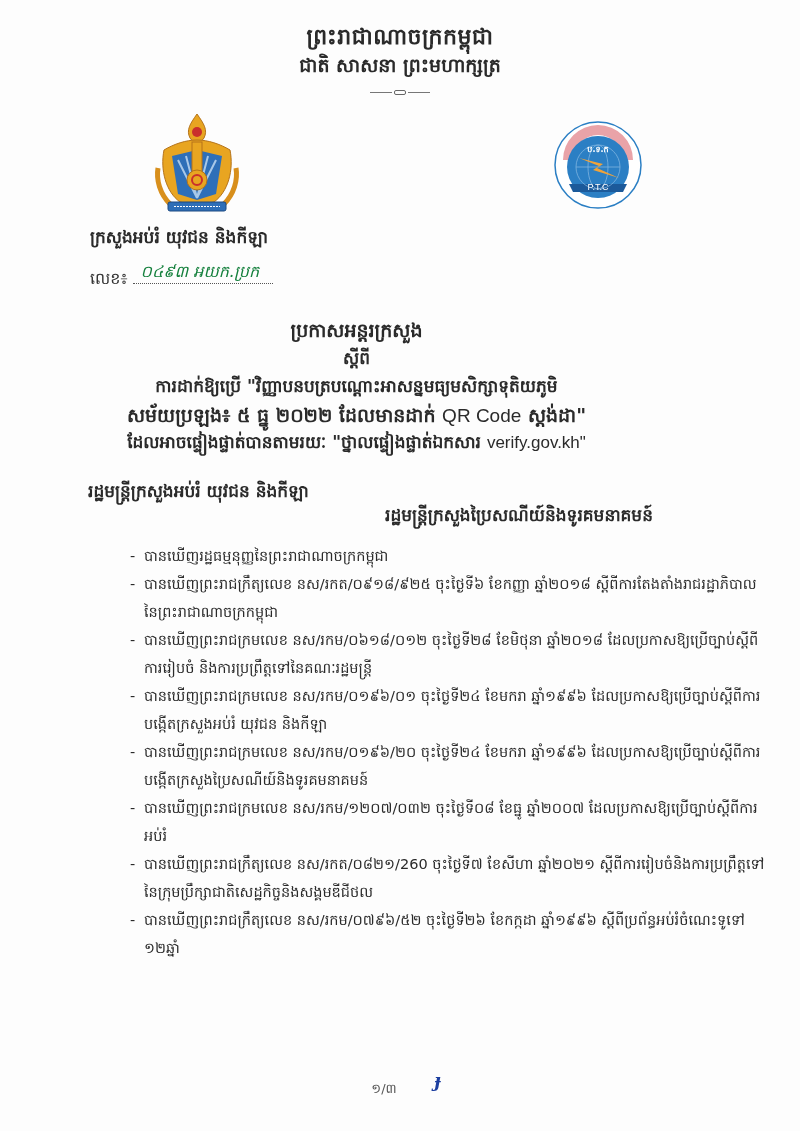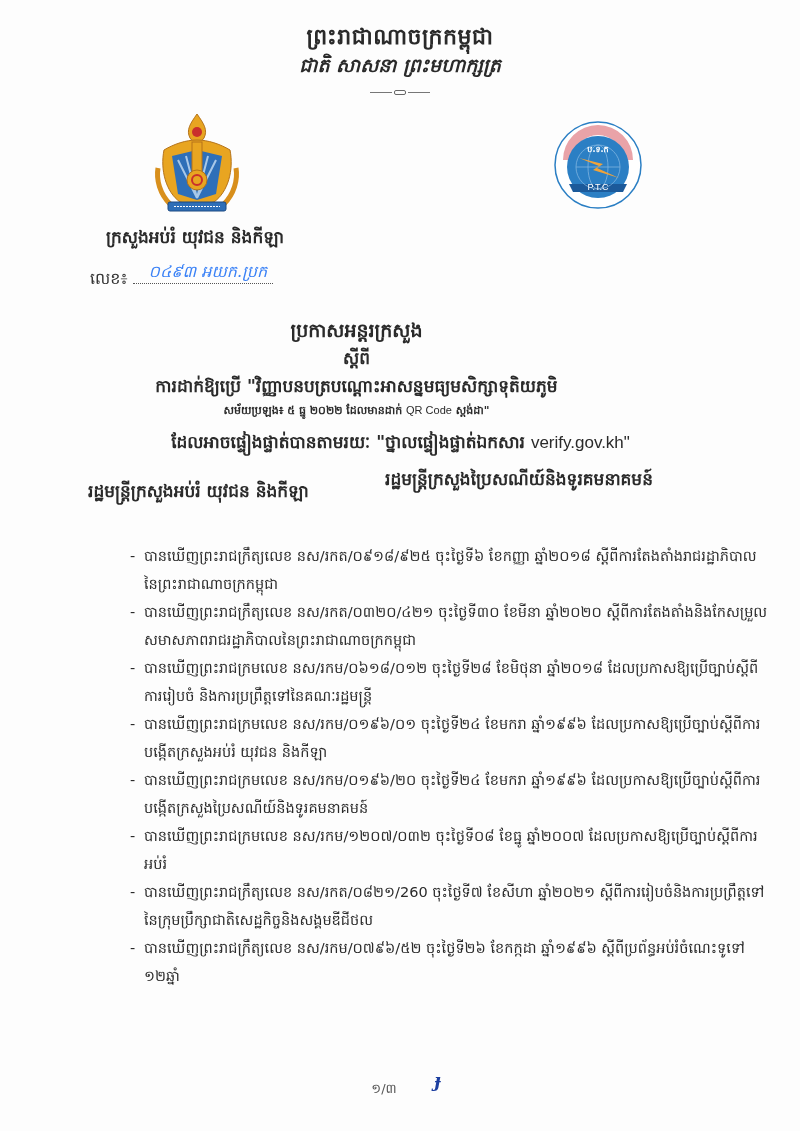--- a/index.html
+++ b/index.html
@@ -1,47 +1,47 @@
 <!DOCTYPE html>
 <html><head>
   <meta charset="utf-8">
   <style>
     * { box-sizing: border-box; margin: 0; padding: 0; }
     html, body { width: 800px; height: 1131px; background: #ffffff; overflow: hidden; }
     body { position: relative; font-family: "DejaVu Sans", "Liberation Sans", sans-serif; color: #222; }
     .page { position: absolute; left: 0; top: 0; width: 800px; height: 1131px; background: #fdfdfd; }
 
     .kingdom { position: absolute; top: 22px; left: 0; width: 800px; text-align: center; font-weight: bold; font-size: 22px; color: #2a2a2a; letter-spacing: 0.5px; line-height: 30px; }
-    .motto { position: absolute; top: 52px; left: 0; width: 800px; text-align: center; font-weight: bold; font-size: 19px; color: #2a2a2a; line-height: 26px; font-style: italic; }
+    .motto { position: absolute; top: 52px; left: 0; width: 800px; text-align: center; font-weight: bold; font-size: 19px; color: #2a2a2a; line-height: 26px; }
     .divider { position: absolute; top: 90px; left: 370px; width: 60px; height: 6px; }
     .divider .line { position: absolute; top: 2px; height: 1px; background: #777; }
     .divider .mid { position: absolute; left: 24px; top: 0px; width: 12px; height: 5px; border: 1px solid #666; border-radius: 2px; }
 
     .logo-left { position: absolute; left: 150px; top: 110px; width: 95px; height: 105px; }
     .logo-right { position: absolute; left: 553px; top: 120px; width: 90px; height: 90px; }
 
-    .ministry { position: absolute; top: 226px; font-weight: bold; font-size: 17px; color: #2a2a2a; margin-left: 16px; }
+    .ministry { position: absolute; top: 226px; font-weight: bold; font-size: 17px; color: #2a2a2a; }
     .ministry.left { left: 90px; }
     .ministry.right { left: 455px; }
 
     .ref { position: absolute; top: 268px; left: 90px; font-size: 16px; color: #333; }
     .ref .dots { display: inline-block; border-bottom: 1px dotted #555; width: 140px; height: 14px; vertical-align: baseline; position: relative; }
-    .ref .hand { position: absolute; left: 16px; bottom: -2px; font-family: "DejaVu Serif", serif; font-style: italic; font-size: 16px; color: #3b82f6; white-space: nowrap; }
+    .ref .hand { position: absolute; left: 8px; bottom: -2px; font-family: "DejaVu Serif", serif; font-style: italic; font-size: 16px; color: #15803d; white-space: nowrap; }
 
     .title-block { position: absolute; left: 0; width: 713px; text-align: center; font-weight: bold; color: #2a2a2a; }
     .t1 { top: 318px; font-size: 19px; }
     .t2 { top: 347px; font-size: 17px; }
     .t3 { top: 375px; font-size: 17px; }
-    .t4 { top: 403px; font-size: 11px; }
-    .t5 { top: 431px; font-size: 17px; margin-left: 44px; }
+    .t4 { top: 403px; font-size: 19px; }
+    .t5 { top: 431px; font-size: 17px; }
     .latin { font-weight: normal; font-family: "Liberation Sans", sans-serif; }
 
     .minister { position: absolute; font-weight: bold; font-size: 17px; color: #2a2a2a; }
     .m-left { left: 88px; top: 480px; }
-    .m-right1 { left: 385px; top: 468px; }
+    .m-right1 { left: 385px; top: 504px; }
     .m-right2 { left: 385px; top: 508px; }
 
     .considerations { position: absolute; left: 130px; top: 542px; width: 640px; list-style: none; }
     .considerations li { font-size: 14.5px; line-height: 28px; color: #2a2a2a; padding-left: 14px; text-indent: -14px; }
     .considerations li .dash { display: inline-block; width: 14px; text-indent: 0; }
 
     .page-no { position: absolute; top: 1080px; left: 0; width: 768px; text-align: center; font-size: 13px; color: #555; }
     .initial { position: absolute; top: 1070px; left: 434px; font-family: "DejaVu Serif", serif; font-style: italic; font-size: 18px; color: #1d3fa0; font-weight: bold; }
   </style>
 </head>
@@ -108,22 +108,22 @@
   </div>
   <div class="title-block t5">
     <span>ដែលអាចផ្ទៀងផ្ទាត់បានតាមរយៈ "ថ្នាលផ្ទៀងផ្ទាត់ឯកសារ</span>
     <span class="latin">verify.gov.kh"</span>
   </div>
 
   <div class="minister m-left">រដ្ឋមន្ត្រីក្រសួងអប់រំ យុវជន និងកីឡា</div>
   <div class="minister m-right1">រដ្ឋមន្ត្រីក្រសួងប្រៃសណីយ៍និងទូរគមនាគមន៍</div>
 
   <ul class="considerations">
+    <li><span class="dash">-</span><span>បានឃើញរដ្ឋធម្មនុញ្ញនៃព្រះរាជាណាចក្រកម្ពុជា</span></li>
     <li><span class="dash">-</span><span>បានឃើញព្រះរាជក្រឹត្យលេខ នស/រកត/០៩១៨/៩២៥ ចុះថ្ងៃទី៦ ខែកញ្ញា ឆ្នាំ២០១៨ ស្តីពីការតែងតាំងរាជរដ្ឋាភិបាលនៃព្រះរាជាណាចក្រកម្ពុជា</span></li>
-    <li><span class="dash">-</span><span>បានឃើញព្រះរាជក្រឹត្យលេខ នស/រកត/០៣២០/៤២១ ចុះថ្ងៃទី៣០ ខែមីនា ឆ្នាំ២០២០ ស្តីពីការតែងតាំងនិងកែសម្រួលសមាសភាពរាជរដ្ឋាភិបាលនៃព្រះរាជាណាចក្រកម្ពុជា</span></li>
     <li><span class="dash">-</span><span>បានឃើញព្រះរាជក្រមលេខ នស/រកម/០៦១៨/០១២ ចុះថ្ងៃទី២៨ ខែមិថុនា ឆ្នាំ២០១៨ ដែលប្រកាសឱ្យប្រើច្បាប់ស្តីពីការរៀបចំ និងការប្រព្រឹត្តទៅនៃគណៈរដ្ឋមន្ត្រី</span></li>
     <li><span class="dash">-</span><span>បានឃើញព្រះរាជក្រមលេខ នស/រកម/០១៩៦/០១ ចុះថ្ងៃទី២៤ ខែមករា ឆ្នាំ១៩៩៦ ដែលប្រកាសឱ្យប្រើច្បាប់ស្តីពីការបង្កើតក្រសួងអប់រំ យុវជន និងកីឡា</span></li>
     <li><span class="dash">-</span><span>បានឃើញព្រះរាជក្រមលេខ នស/រកម/០១៩៦/២០ ចុះថ្ងៃទី២៤ ខែមករា ឆ្នាំ១៩៩៦ ដែលប្រកាសឱ្យប្រើច្បាប់ស្តីពីការបង្កើតក្រសួងប្រៃសណីយ៍និងទូរគមនាគមន៍</span></li>
     <li><span class="dash">-</span><span>បានឃើញព្រះរាជក្រមលេខ នស/រកម/១២០៧/០៣២ ចុះថ្ងៃទី០៨ ខែធ្នូ ឆ្នាំ២០០៧ ដែលប្រកាសឱ្យប្រើច្បាប់ស្តីពីការអប់រំ</span></li>
     <li><span class="dash">-</span><span>បានឃើញព្រះរាជក្រឹត្យលេខ នស/រកត/០៨២១/260 ចុះថ្ងៃទី៧ ខែសីហា ឆ្នាំ២០២១ ស្តីពីការរៀបចំនិងការប្រព្រឹត្តទៅនៃក្រុមប្រឹក្សាជាតិសេដ្ឋកិច្ចនិងសង្គមឌីជីថល</span></li>
     <li><span class="dash">-</span><span>បានឃើញព្រះរាជក្រឹត្យលេខ នស/រកម/០៧៩៦/៥២ ចុះថ្ងៃទី២៦ ខែកក្កដា ឆ្នាំ១៩៩៦ ស្តីពីប្រព័ន្ធអប់រំចំណេះទូទៅ ១២ឆ្នាំ</span></li>
   </ul>
 
   <div class="page-no">១/៣</div>
   <div class="initial">ɟ</div>

